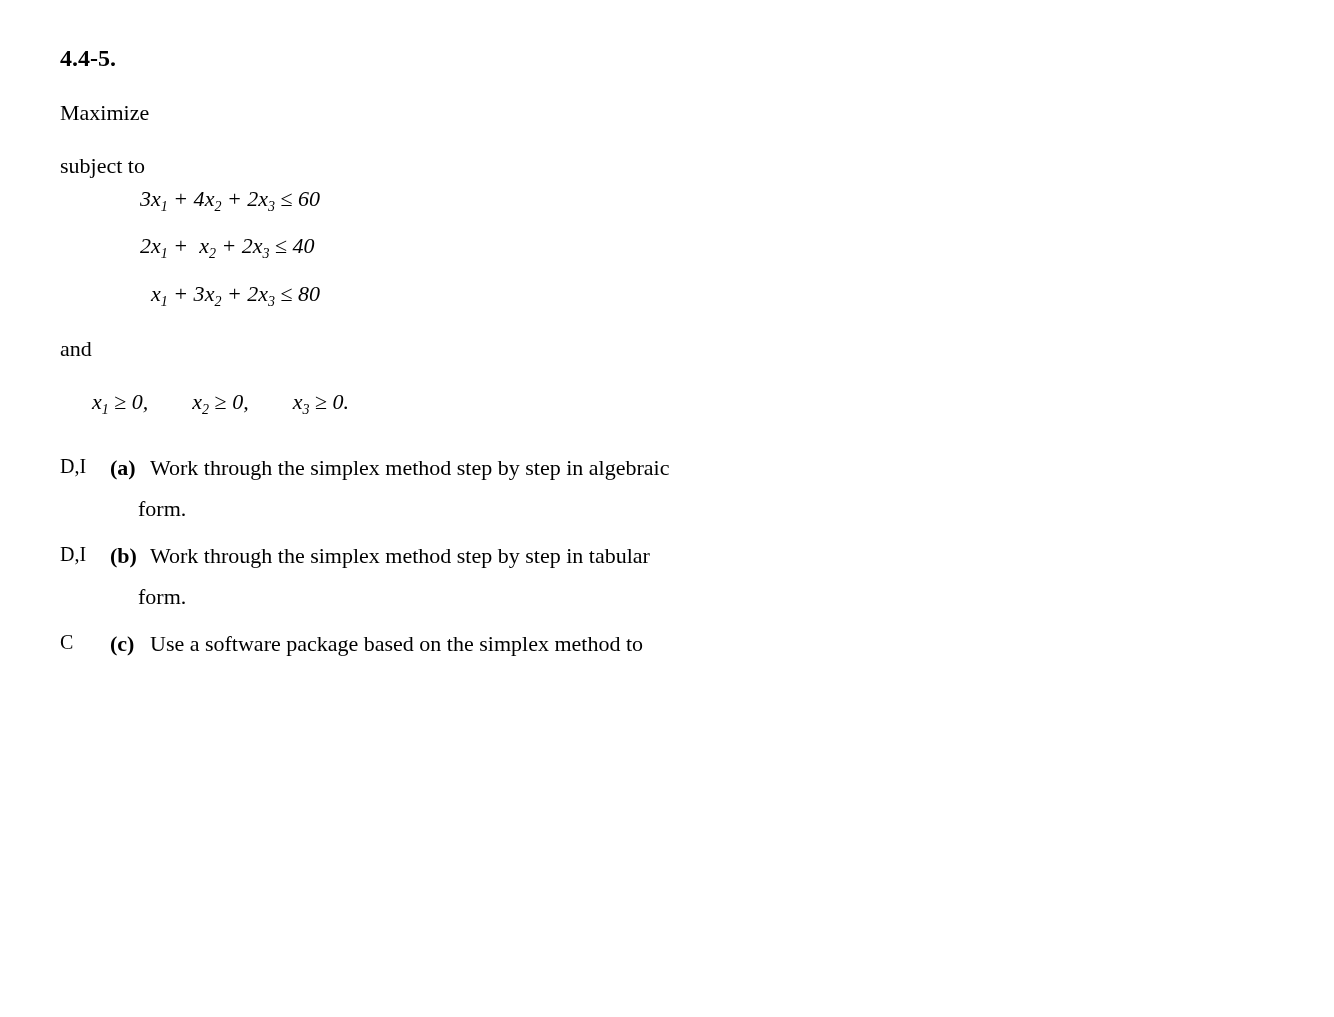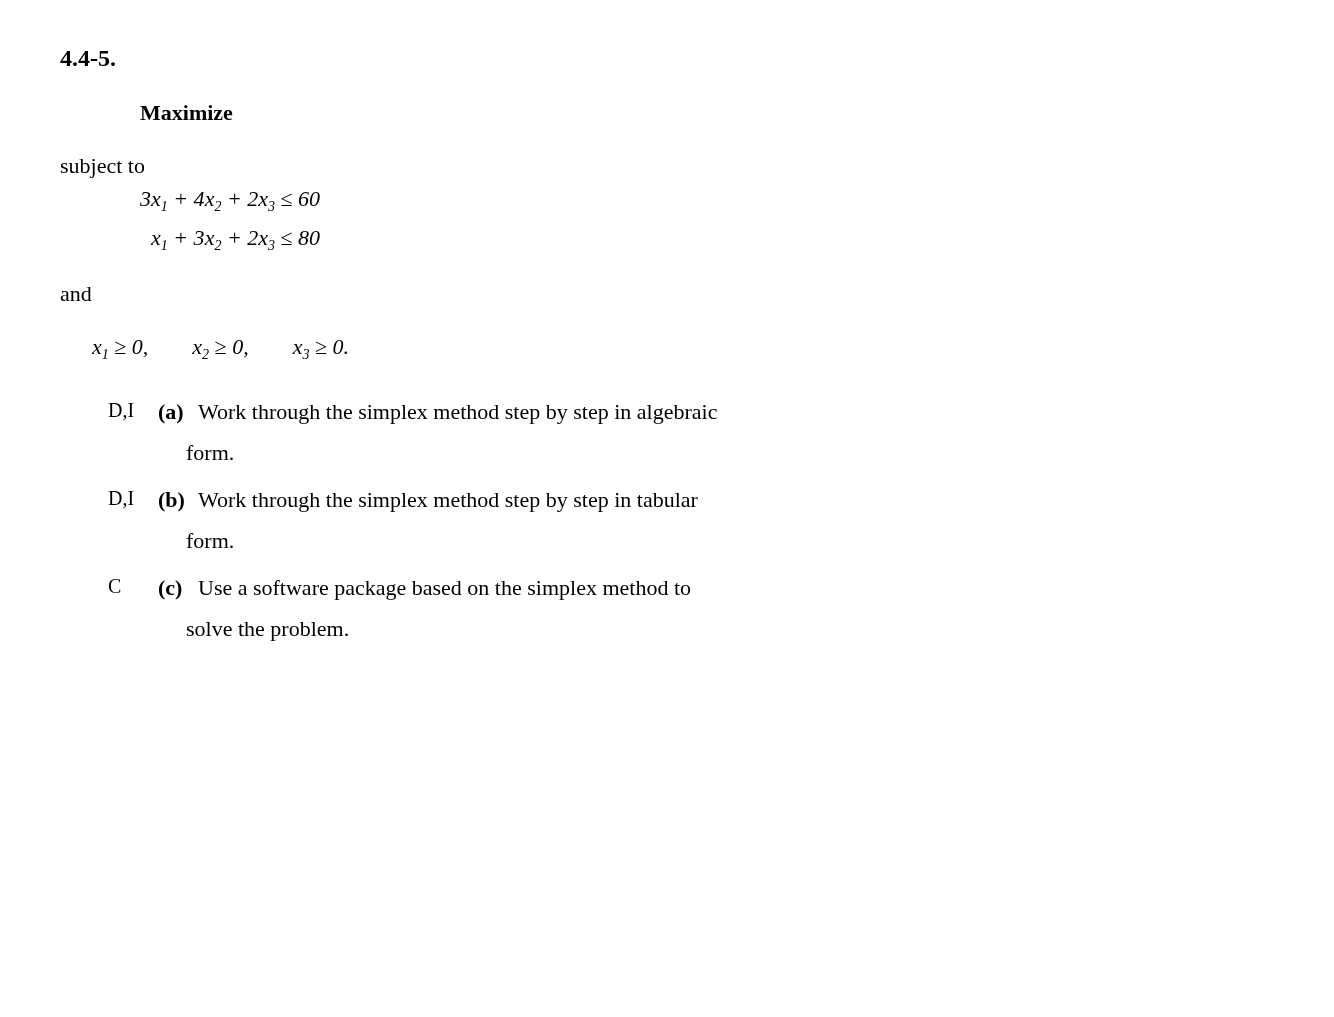--- a/index.html
+++ b/index.html
@@ -32,23 +32,21 @@
     }
 
     .problem-title {
       margin-left: 8px;
       font-size: 24px;
     }
 
     .maximize-line {
       display: flex;
       align-items: flex-start;
-      margin-left: 80px;
-      margin-bottom: 20px;
-      font-weight: bold;
+      margin-bottom: 20px;
     }
 
     .maximize-label {
       font-size: 22px;
       min-width: 130px;
     }
 
     .math-expr {
       font-size: 22px;
       font-style: italic;
@@ -60,21 +58,21 @@
 
     .subject-to {
       font-size: 22px;
     }
 
     .constraints-block {
       margin-left: 80px;
       margin-bottom: 20px;
       display: flex;
       flex-direction: column;
-      gap: 4px;
+      gap: 12px;
     }
 
     .constraint-line {
       font-size: 22px;
       font-style: italic;
       white-space: nowrap;
     }
 
     .and-line {
       font-size: 22px;
@@ -86,21 +84,20 @@
       margin-bottom: 30px;
     }
 
     .nonneg-line {
       font-size: 22px;
       font-style: italic;
     }
 
     .parts-block {
       margin-top: 10px;
-      margin-left: 48px;
     }
 
     .part-line {
       display: flex;
       align-items: flex-start;
       margin-bottom: 8px;
       font-size: 22px;
     }
 
     .part-tag {
@@ -156,20 +153,23 @@
 
 <div class="maximize-line">
   <span class="maximize-label">Maximize</span>
 </div>
 
 <div class="subject-to">subject to</div>
 
 <div class="constraints-block">
   <div class="constraint-line">
     3<i>x</i><sub>1</sub> + 4<i>x</i><sub>2</sub> + 2<i>x</i><sub>3</sub> <span class="leq">≤</span> 60
+  </div>
+  <div class="constraint-line">
+    2<i>x</i><sub>1</sub> + &nbsp;<i>x</i><sub>2</sub> + 2<i>x</i><sub>3</sub> <span class="leq">≤</span> 40
   </div>
   <div class="constraint-line">
     &nbsp;&nbsp;<i>x</i><sub>1</sub> + 3<i>x</i><sub>2</sub> + 2<i>x</i><sub>3</sub> <span class="leq">≤</span> 80
   </div>
 </div>
 
 <div class="and-line">and</div>
 
 <div class="nonneg-block">
   <div class="nonneg-line">
@@ -199,18 +199,14 @@
   <div class="part-continuation">
     <span class="part-continuation-indent"></span>
     <span class="part-continuation-text">form.</span>
   </div>
 
   <div class="part-line">
     <span class="part-tag">C</span>
     <span class="part-label"><b>(c)</b></span>
     <span class="part-text">Use a software package based on the simplex method to</span>
   </div>
-  <div class="part-continuation">
-    <span class="part-continuation-indent"></span>
-    <span class="part-continuation-text">solve the problem.</span>
-  </div>
 
 </div>
 
 </body></html>

